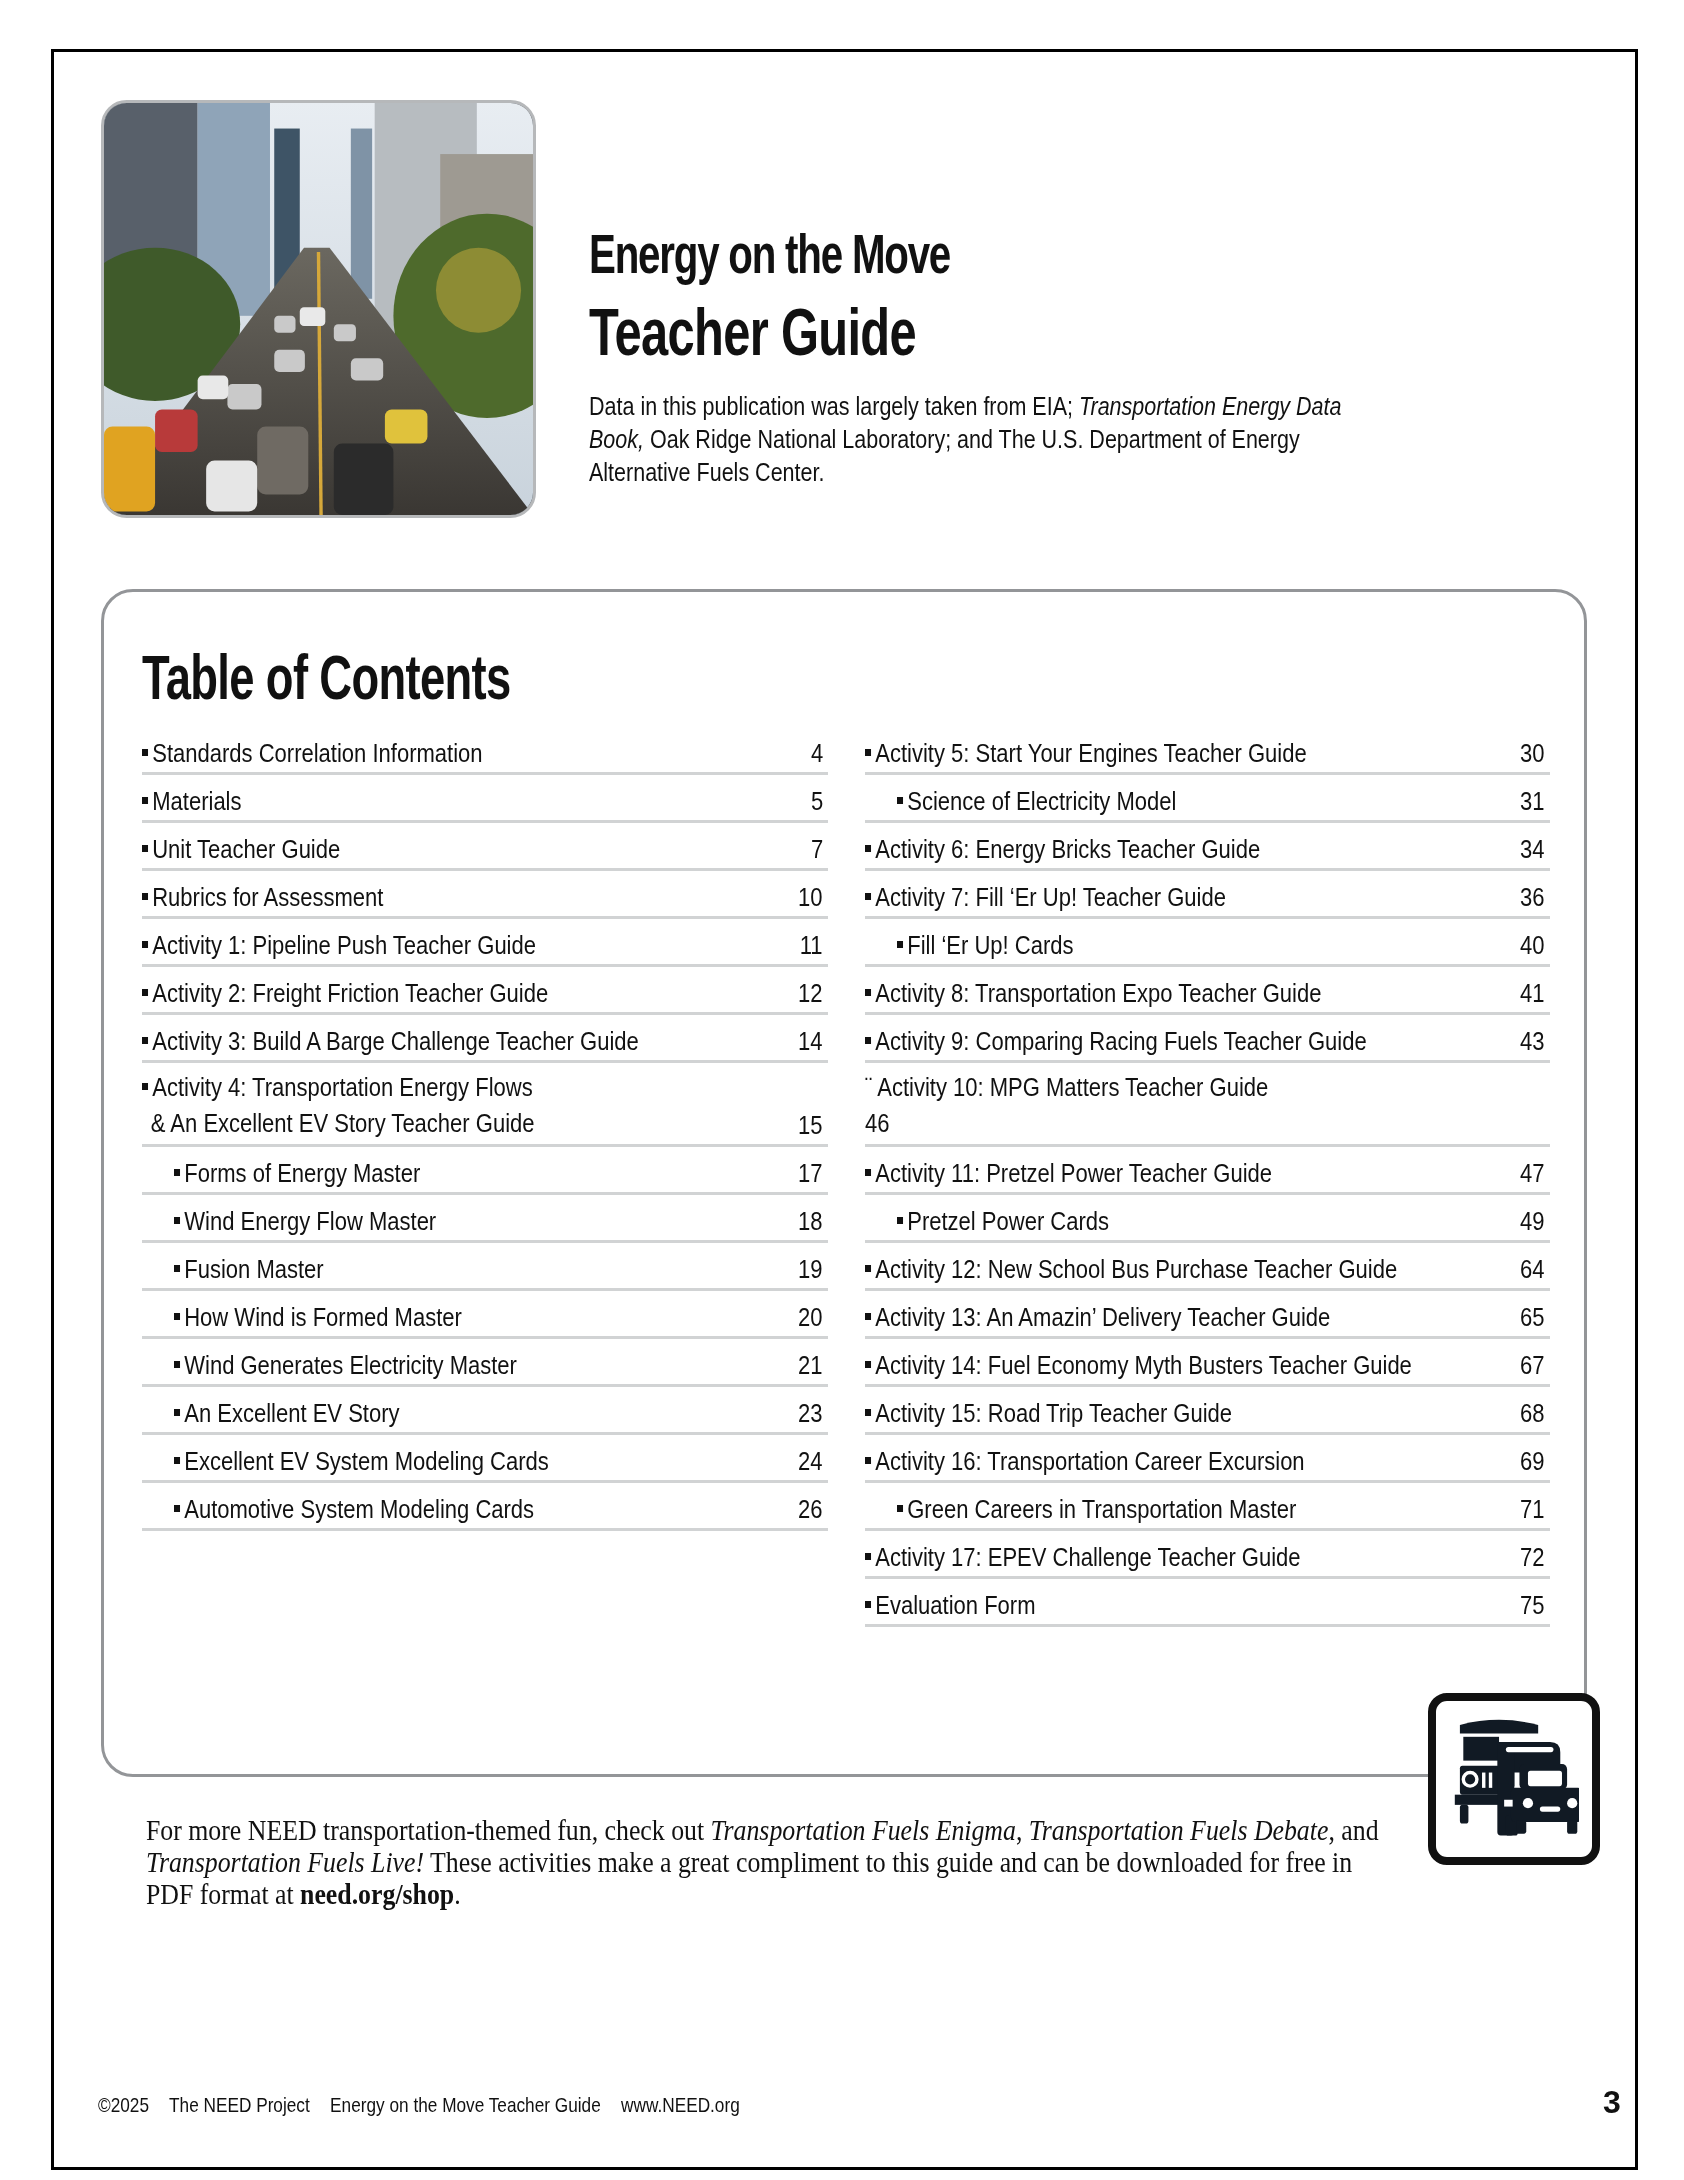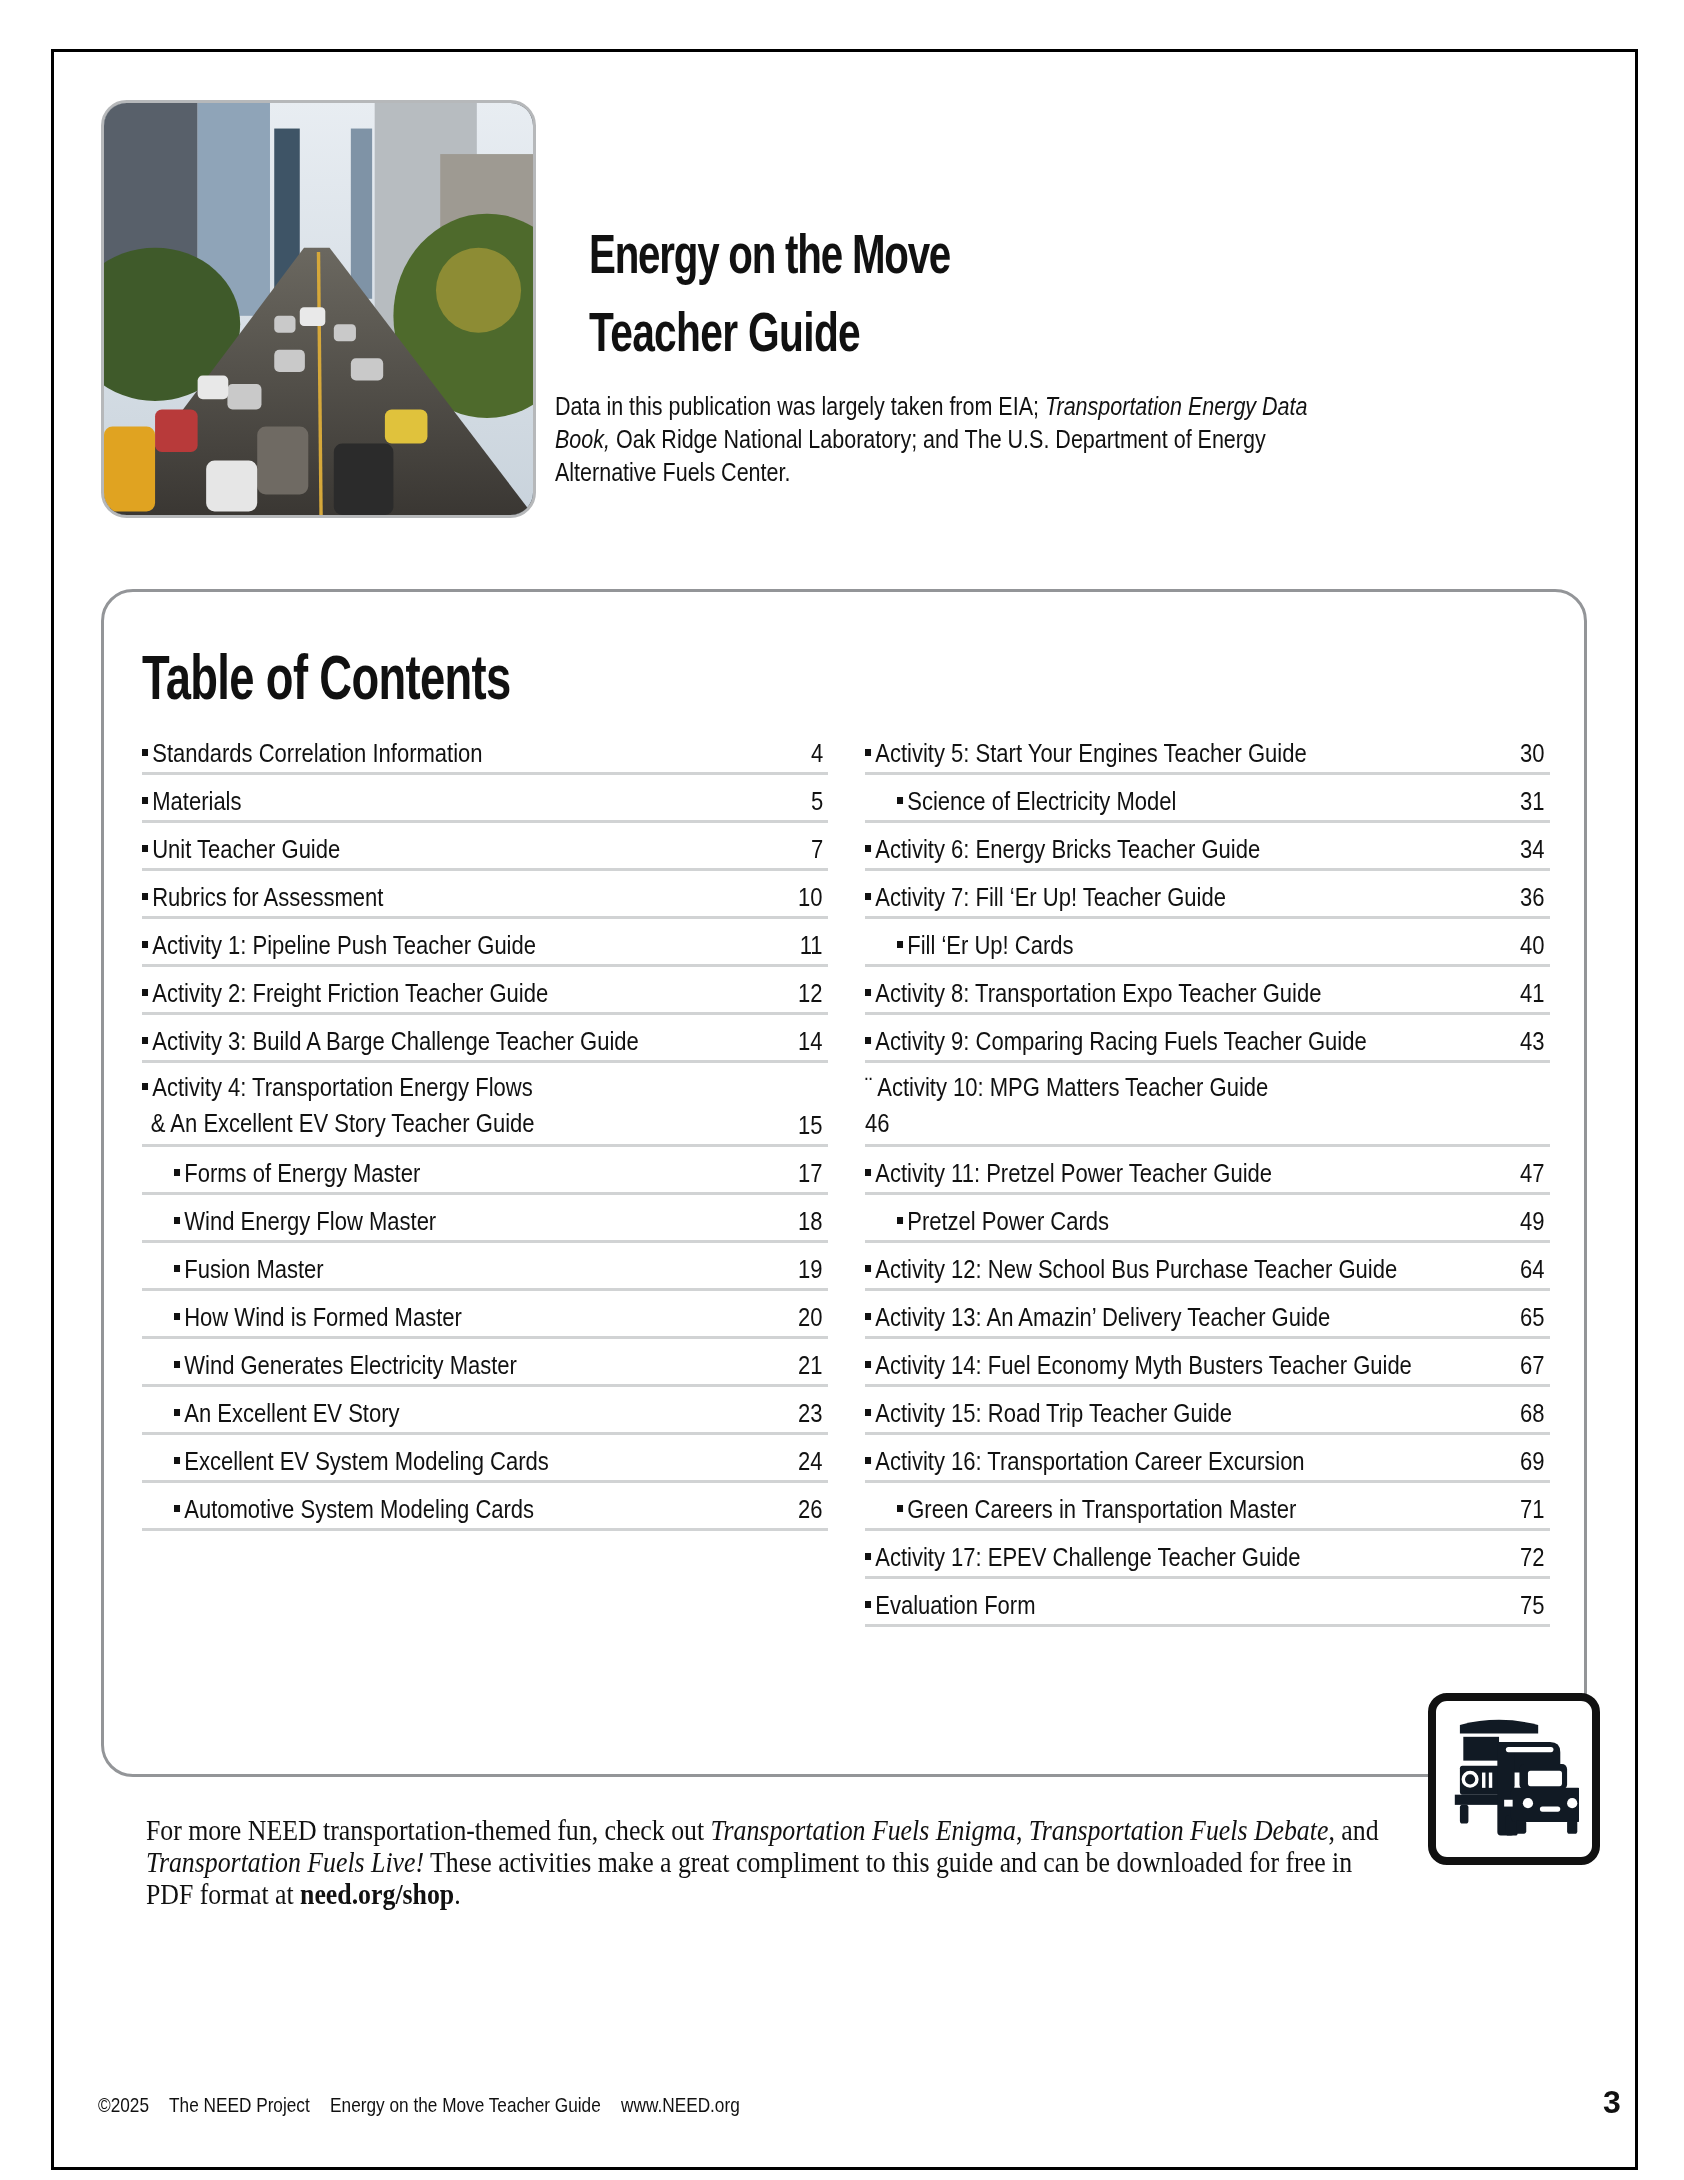--- a/index.html
+++ b/index.html
@@ -3,23 +3,23 @@
 <meta charset="utf-8">
 <style>
   html, body { margin:0; padding:0; background:#ffffff; }
   body { width:1685px; height:2181px; position:relative; overflow:hidden; font-family:"Liberation Sans", sans-serif; color:#111; }
   .page-border { position:absolute; left:51px; top:49px; width:1581px; height:2115px; border:3.4px solid #000; box-sizing:content-box; }
   .photo { position:absolute; left:101px; top:100px; width:429px; height:412px; border:3.4px solid #b6b8ba; border-radius:25.6px; overflow:hidden; background:#3a3f46; }
   .photo svg { display:block; width:100%; height:100%; }
   .cond { display:inline-block; transform-origin:left top; white-space:nowrap; }
   .title { position:absolute; left:589px; top:213px; font-weight:bold; font-size:56px; line-height:82px; letter-spacing:-1.7px; }
   .title .cond { transform:scaleX(0.72); }
-  .subtitle { position:absolute; left:589px; top:302px; font-weight:bold; font-size:55px; line-height:60px; letter-spacing:-0.9px; }
+  .subtitle { position:absolute; left:589px; top:302px; font-weight:bold; font-size:66px; line-height:60px; letter-spacing:-0.9px; }
   .subtitle .cond { transform:scaleX(0.74); }
-  .desc { position:absolute; left:555px; top:390px; width:750px; font-size:25px; line-height:33px; }
+  .desc { position:absolute; left:589px; top:390px; width:750px; font-size:25px; line-height:33px; }
   .desc .cond { transform:scaleX(0.86); }
   .desc i { font-style:italic; }
   .toc-box { position:absolute; left:101px; top:589px; width:1480px; height:1182px; border:3.4px solid #939598; border-radius:32px; box-sizing:content-box; }
   .toc-heading { position:absolute; left:142px; top:646px; font-weight:bold; font-size:63px; line-height:63px; letter-spacing:-0.9px; }
   .toc-heading .cond { transform:scaleX(0.72); }
   .toc-col { position:absolute; top:727px; }
   .toc-col.left { left:142px; width:686px; }
   .toc-col.right { left:865px; width:685px; }
   .toc-row { position:relative; height:45px; border-bottom:3.4px solid #d1d3d4; font-size:25.6px; }
   .toc-row.double { height:81px; }

